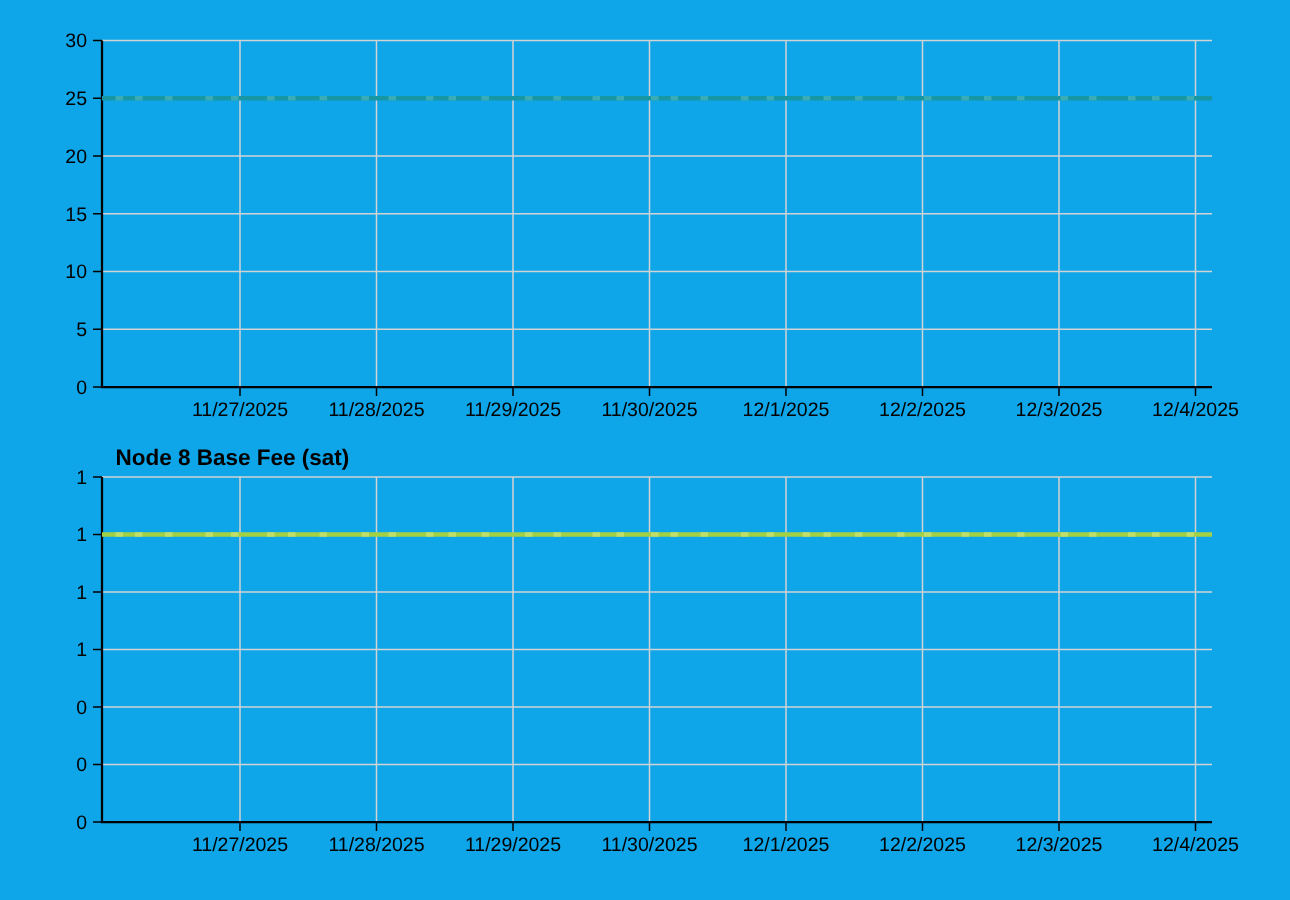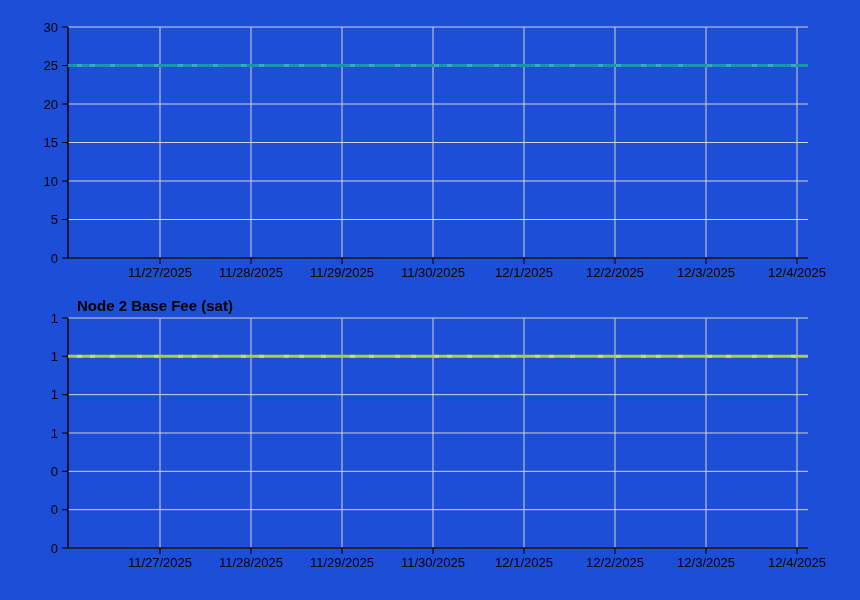--- a/index.html
+++ b/index.html
@@ -5,21 +5,21 @@
   html, body {
     margin: 0;
     padding: 0;
     background: #ffffff;
     font-family: "Liberation Sans", sans-serif;
   }
   #canvas {
     position: relative;
     width: 860px;
     height: 600px;
-    background: #1d4ed8;
+    background: #0ea5e9;
     overflow: hidden;
   }
   .chart-title {
     position: absolute;
     font-size: 15px;
     font-weight: bold;
     color: #000000;
     white-space: nowrap;
   }
   #plot-svg {
@@ -193,14 +193,14 @@
       <rect x="616" y="354.8333333333333" width="5" height="3" fill="#c0de6a"></rect>
       <rect x="641" y="354.8333333333333" width="5" height="3" fill="#c0de6a"></rect>
       <rect x="656" y="354.8333333333333" width="5" height="3" fill="#c0de6a"></rect>
       <rect x="678" y="354.8333333333333" width="5" height="3" fill="#c0de6a"></rect>
       <rect x="707" y="354.8333333333333" width="5" height="3" fill="#c0de6a"></rect>
       <rect x="726" y="354.8333333333333" width="5" height="3" fill="#c0de6a"></rect>
       <rect x="752" y="354.8333333333333" width="5" height="3" fill="#c0de6a"></rect>
       <rect x="768" y="354.8333333333333" width="5" height="3" fill="#c0de6a"></rect>
       <rect x="791" y="354.8333333333333" width="5" height="3" fill="#c0de6a"></rect>
     </svg>
-  <div class="chart-title" id="title-1" style="left: 77px; top: 297px;">Node 2 Base Fee (sat)</div>
+  <div class="chart-title" id="title-1" style="left: 77px; top: 297px;">Node 8 Base Fee (sat)</div>
 </div>
 
 </body></html>

